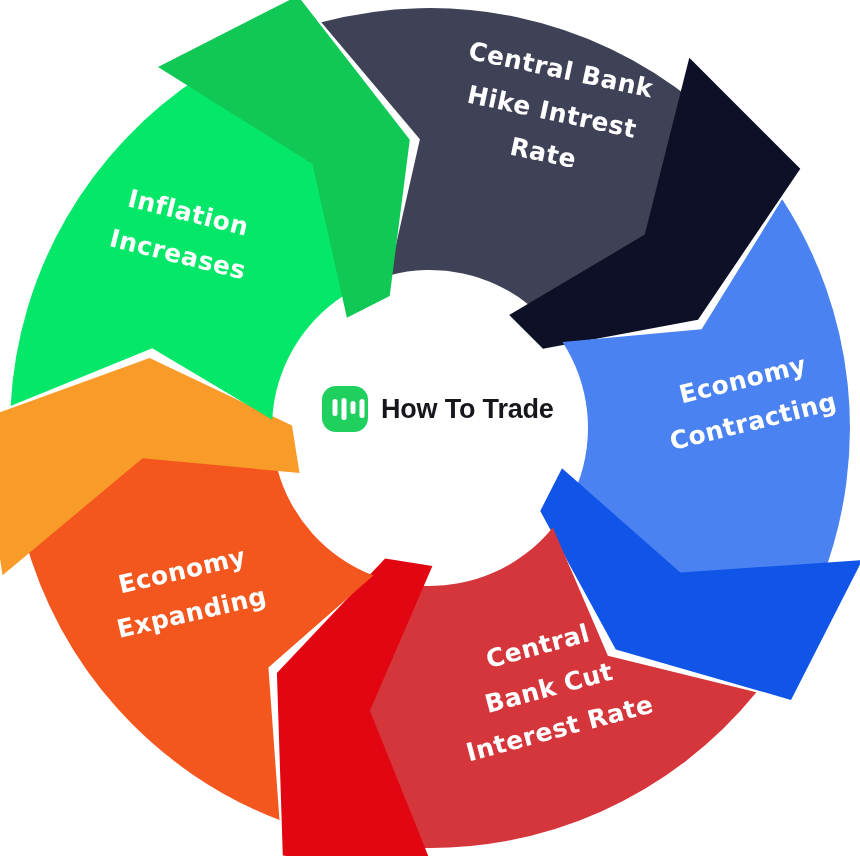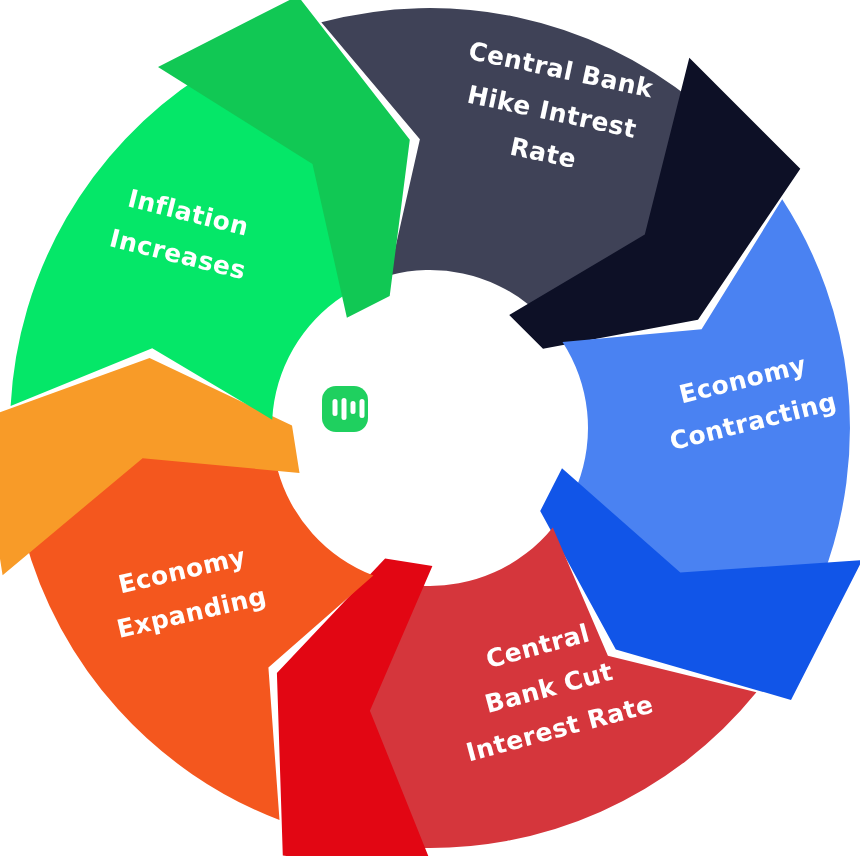--- a/index.html
+++ b/index.html
@@ -73,15 +73,16 @@
   <div class="brand">
     <svg width="46" height="46" viewBox="0 0 46 46">
       <rect x="0" y="0" width="46" height="46" rx="14" fill="#1FD05F"></rect>
       <g fill="#FFFFFF">
         <rect x="10.5" y="13" width="5" height="17" rx="2.5"></rect>
         <rect x="19.5" y="12" width="5" height="22" rx="2.5"></rect>
         <rect x="28.5" y="15" width="5" height="13" rx="2.5"></rect>
         <rect x="37.5" y="13" width="5" height="19" rx="2.5"></rect>
       </g>
     </svg>
+    <div class="brand-name">How To Trade</div>
   </div>
 
 </div>
 
 </body></html>

